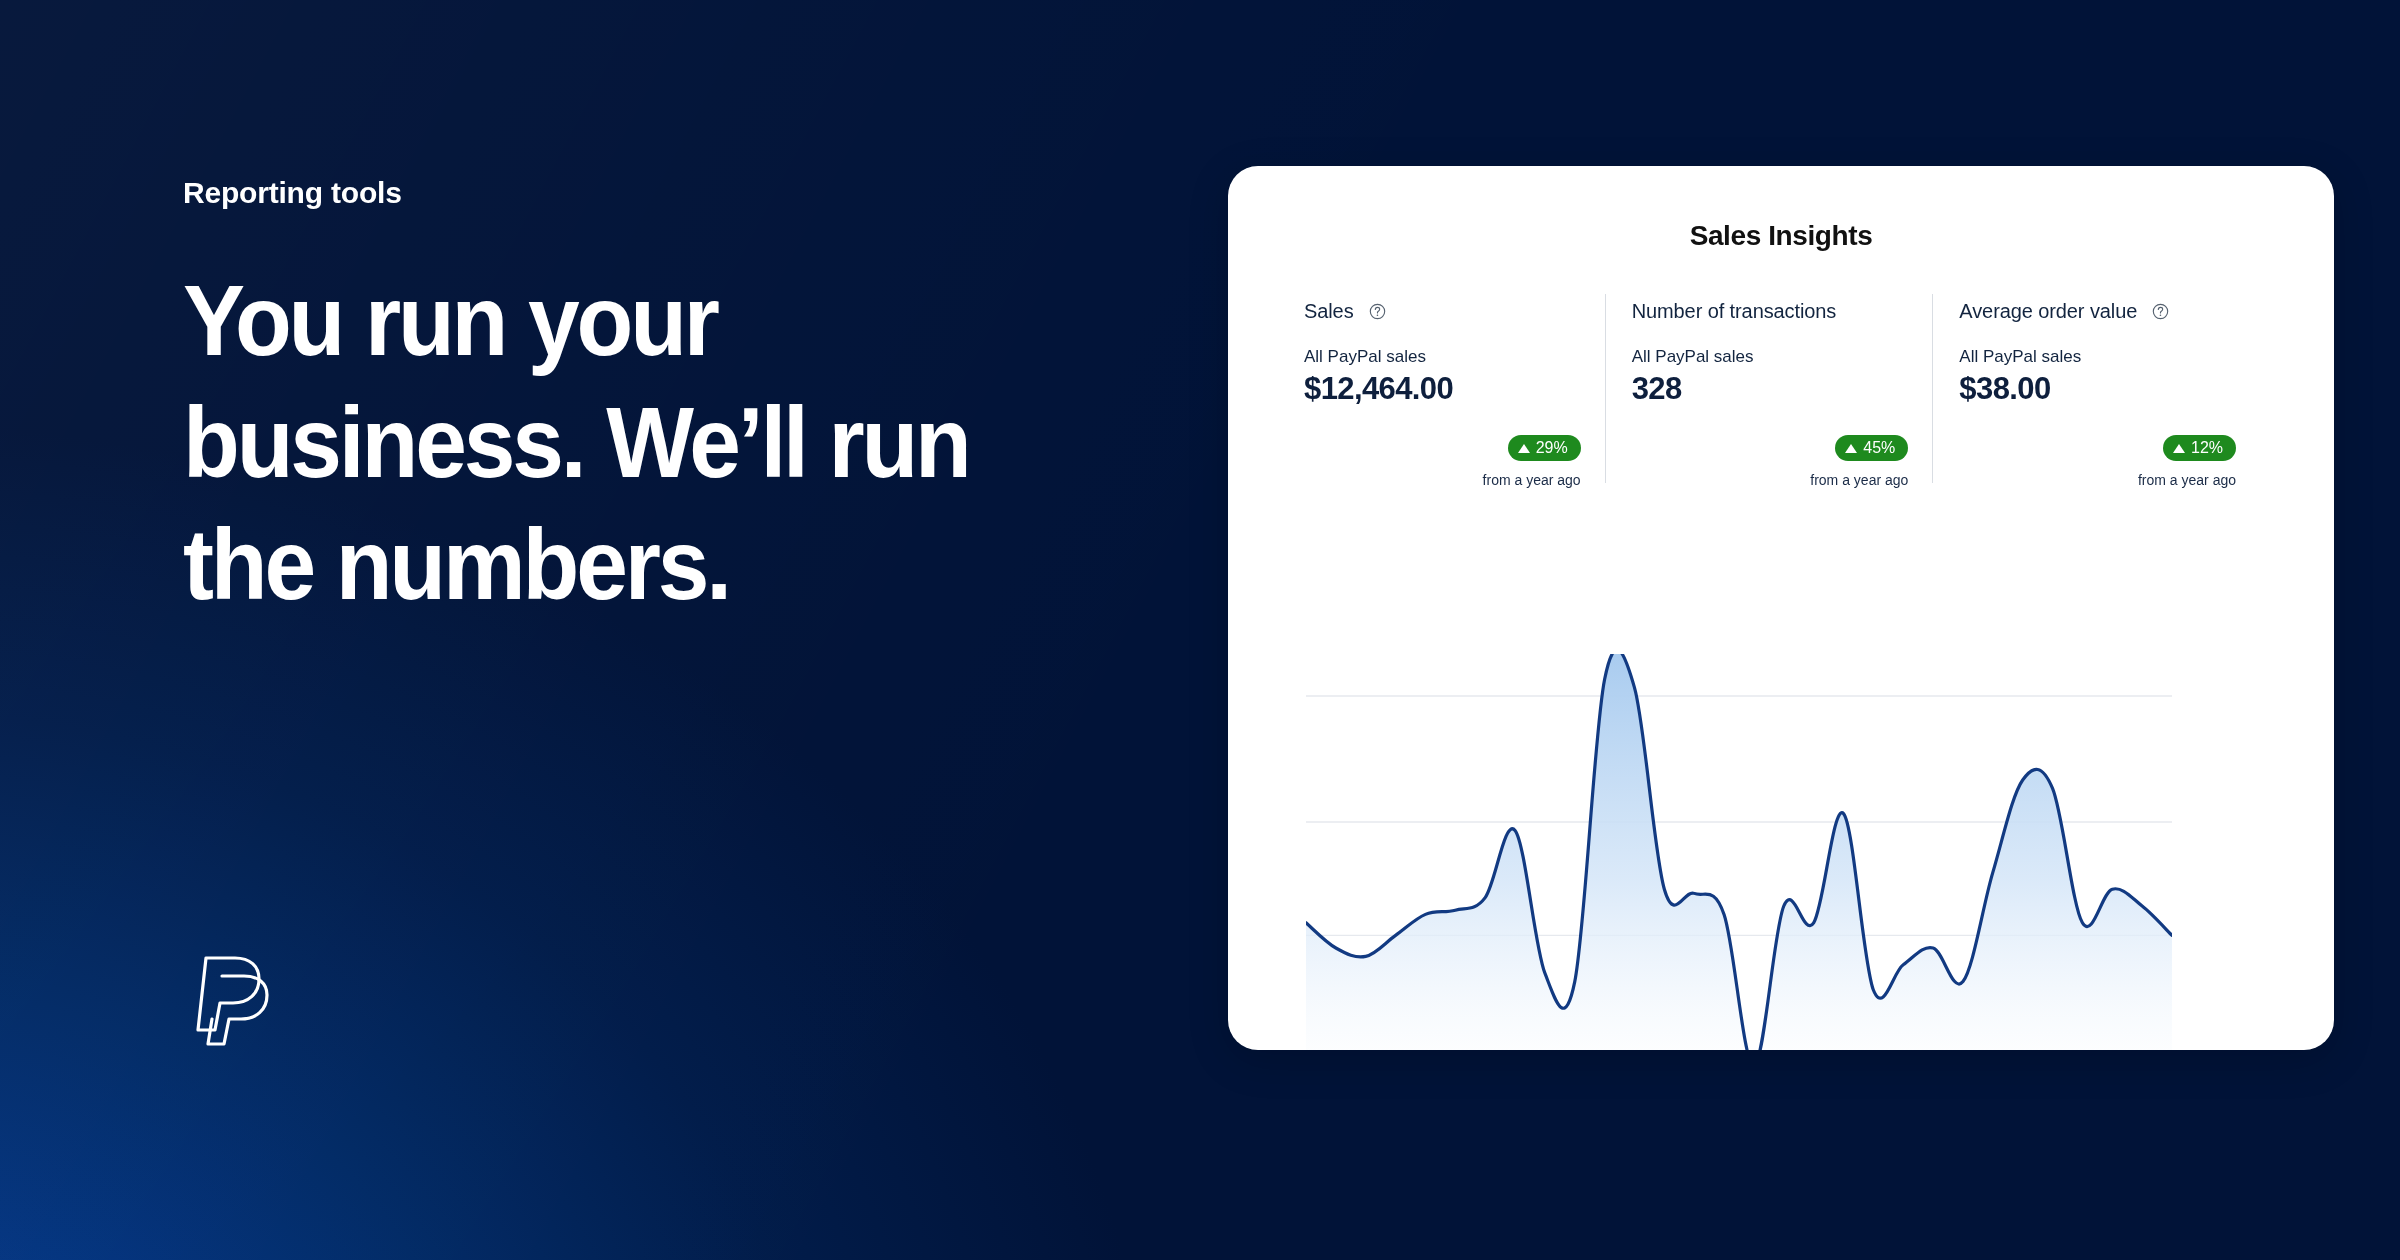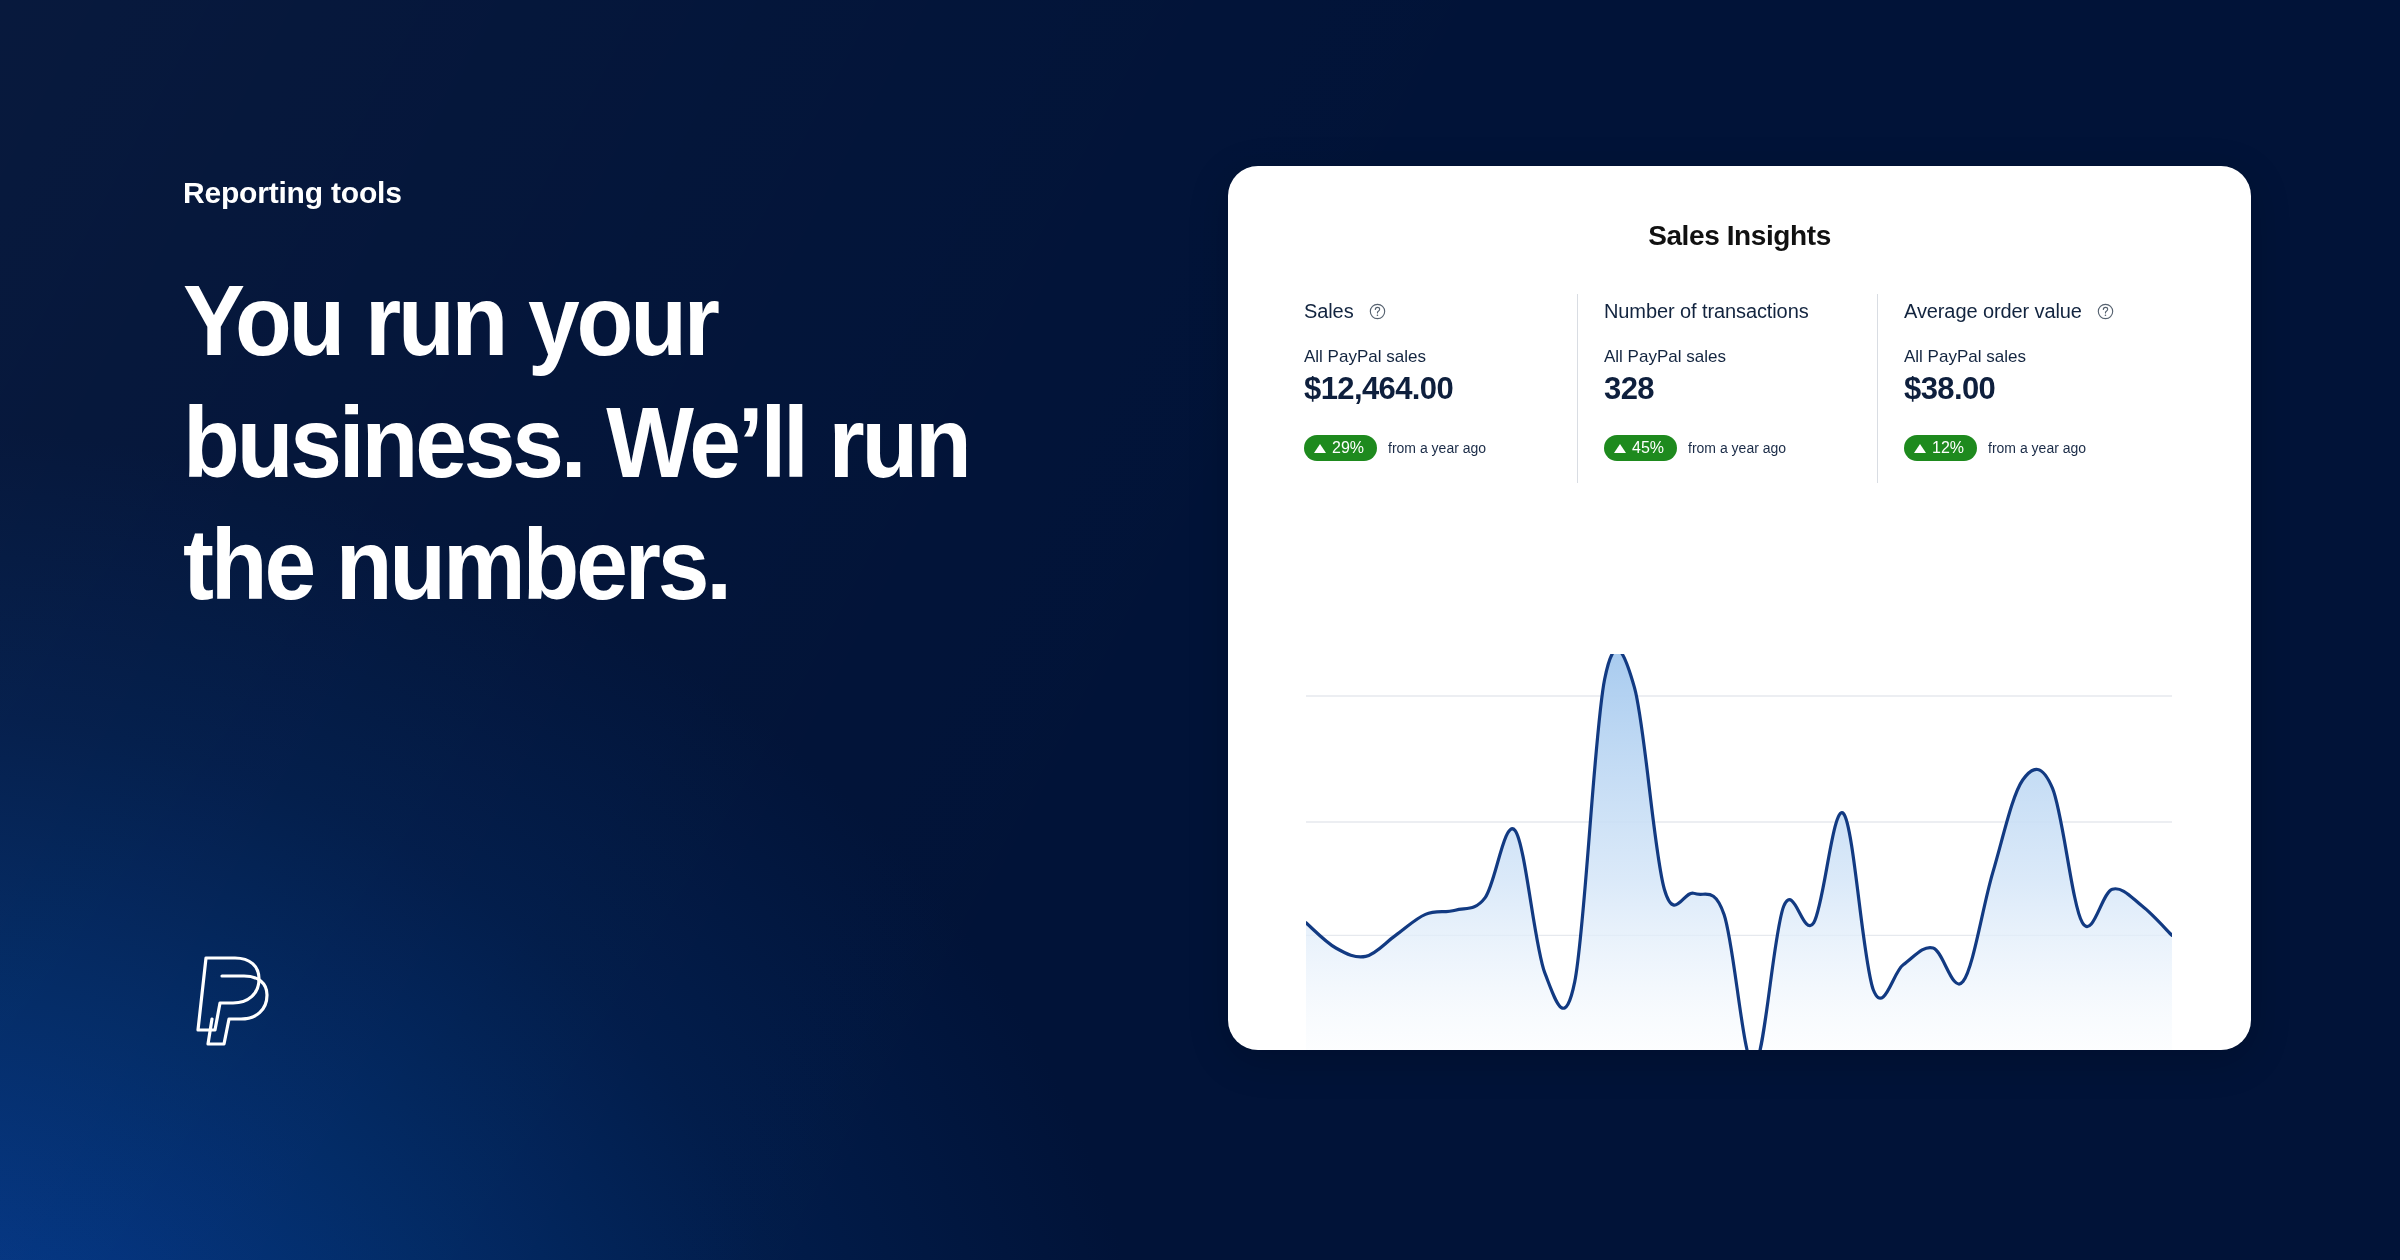--- a/index.html
+++ b/index.html
@@ -40,21 +40,21 @@
     transform:scaleX(0.93);
     transform-origin:left top;
   }
 
   
   .logo { position:absolute; left:188px; top:952px; width:86px; height:96px; }
 
   
   .card {
     position:absolute; left:1228px; top:166px;
-    width:1023px; height:884px;
+    width:1106px; height:884px;
     background:#ffffff;
     border-radius:30px;
     box-shadow:0 10px 40px rgba(0,0,0,0.18);
     overflow:hidden;
   }
   .card-title {
     text-align:center;
     margin-top:54px;
     font-size:28px;
     font-weight:700;
@@ -93,21 +93,21 @@
     margin-top:24px;
     font-size:17px; color:#12243f; font-weight:400;
   }
   .m-value {
     margin-top:4px;
     font-size:31px; font-weight:700; color:#0e1f3d;
     letter-spacing:-0.6px;
   }
   .m-delta {
     margin-top:28px;
-    display:flex; align-items:center; gap:11px;
+    display:flex; align-items:flex-end; gap:11px;flex-direction:column;
   }
   .badge {
     display:inline-flex; align-items:center; gap:6px;
     background:#1e8a1e;
     color:#ffffff;
     border-radius:20px;
     padding:5px 13px 5px 10px;
     font-size:16px;
     font-weight:500;
     line-height:1;

